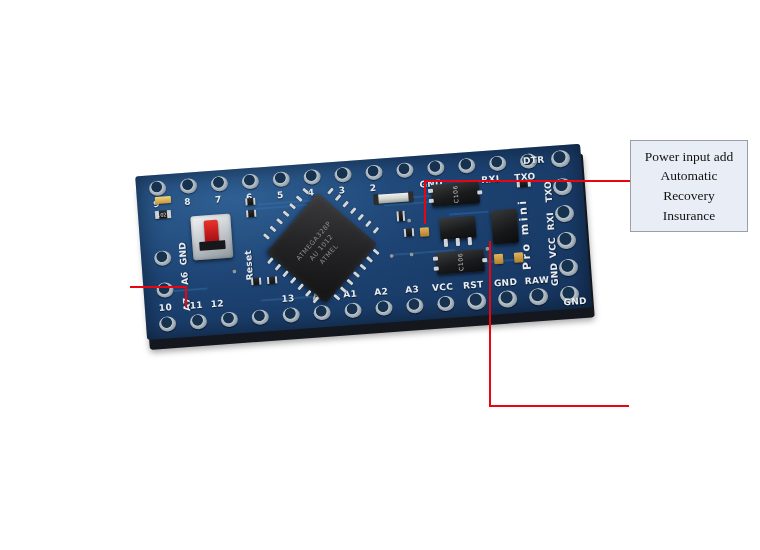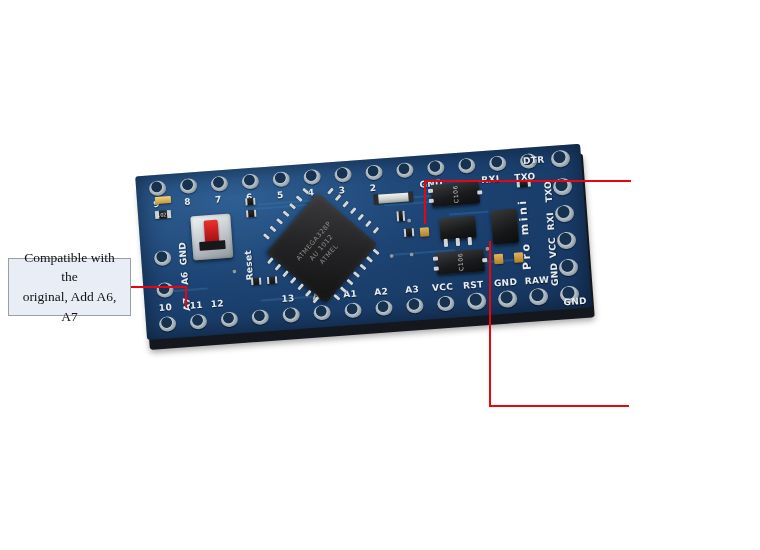--- a/index.html
+++ b/index.html
@@ -363,22 +363,23 @@
 
   <div class="lead lead-h" id="lead-power-h"></div>
   <div class="lead lead-v" id="lead-power-v"></div>
 
   <div class="lead lead-h" id="lead-compat-h"></div>
   <div class="lead lead-v" id="lead-compat-v"></div>
 
   <div class="lead lead-v" id="lead-diode-v"></div>
   <div class="lead lead-h" id="lead-diode-h"></div>
 
-
-  <div class="callout" id="callout-compat">
+  <div class="callout" id="callout-power">
     <div>
-      <span>Compatible with the</span><br>
-      <span>original, Add A6, A7</span>
+      <span>Power input add</span><br>
+      <span>Automatic Recovery</span><br>
+      <span>Insurance</span>
     </div>
   </div>
 
 
+
 </div>
 
 </body></html>

